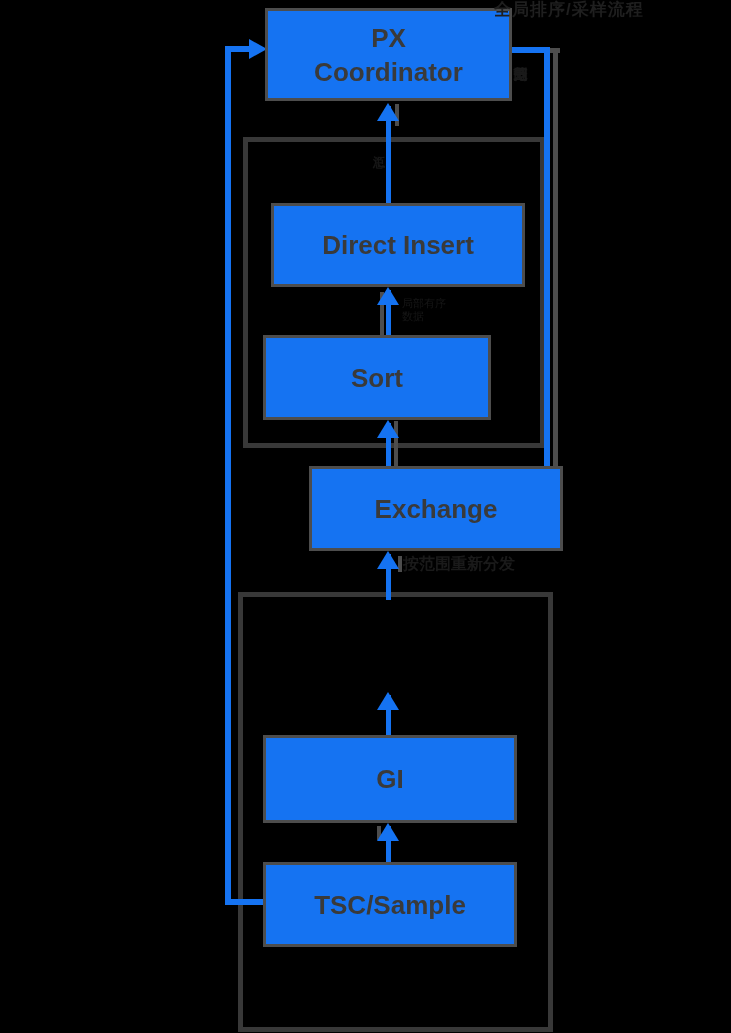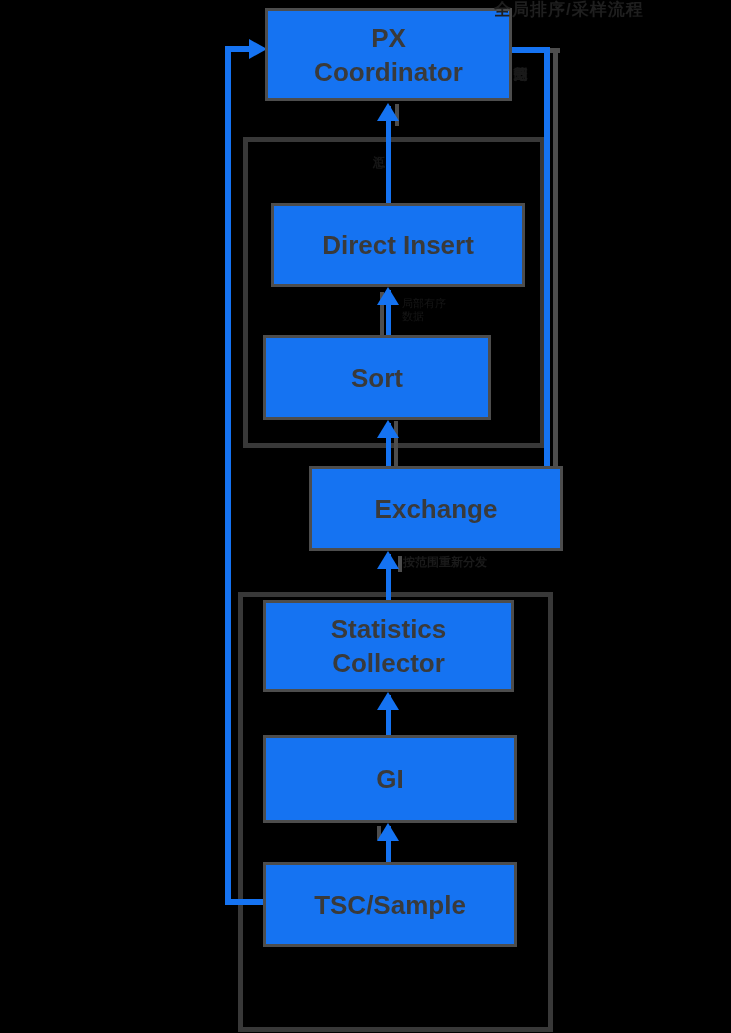--- a/index.html
+++ b/index.html
@@ -72,31 +72,29 @@
 
   <div class="node" style="left:265px;top:8px;width:247px;height:93px;">PX
 Coordinator</div>
 
   <div class="node" style="left:263px;top:203px;width:254px;height:84px;margin-left:8px;">Direct Insert</div>
 
   <div class="node" style="left:263px;top:335px;width:228px;height:85px;">Sort</div>
 
   <div class="node" style="left:263px;top:466px;width:254px;height:85px;margin-left:46px;">Exchange</div>
 
-  <div class="node" style="left:263px;top:600px;width:251px;height:92px;">Statistics
-Collector</div>
 
   <div class="node" style="left:263px;top:735px;width:254px;height:88px;">GI</div>
 
   <div class="node" style="left:263px;top:862px;width:254px;height:85px;">TSC/Sample</div>
 
   <div class="annotation" style="left:494px;top:-2px;font-size:17px;letter-spacing:1px;color:#1f1f1f;">全局排序/采样流程</div>
 
   <div class="annotation vert" style="left:512px;top:56px;height:74px;font-size:14px;">划分范围</div>
 
   <div class="annotation vert" style="left:370px;top:146px;height:36px;font-size:12px;color:#161616;">汇总</div>
 
   <div class="annotation" style="left:402px;top:297px;font-size:11px;line-height:13px;color:#161616;font-weight:normal;">局部有序
 数据</div>
 
-  <div class="annotation" style="left:403px;top:554px;font-size:12px;color:#1a1a1a;">按范围重新分发</div>
+  <div class="annotation" style="left:403px;top:554px;font-size:16px;color:#1a1a1a;">按范围重新分发</div>
 
 </div>
 
 </body></html>

